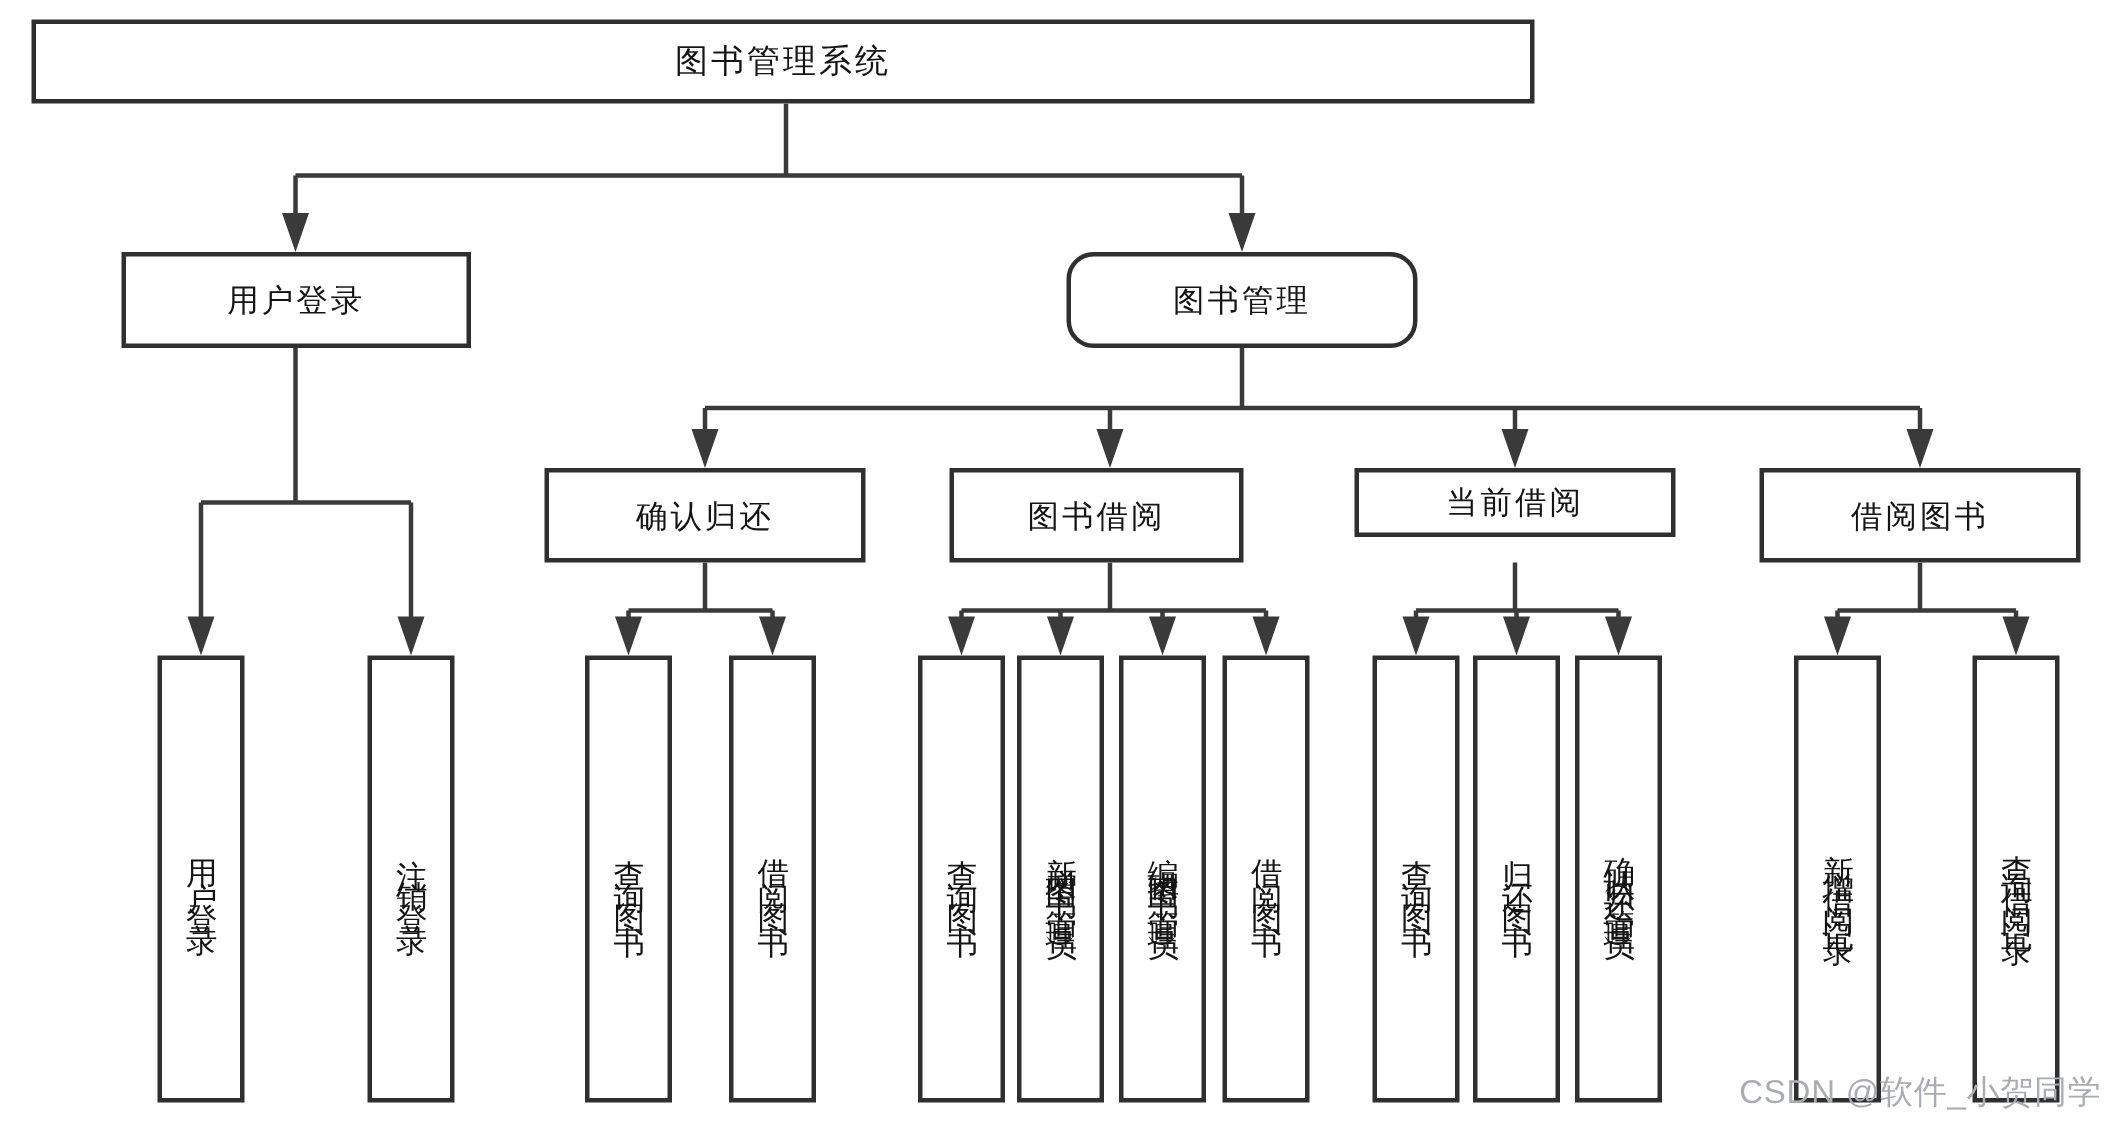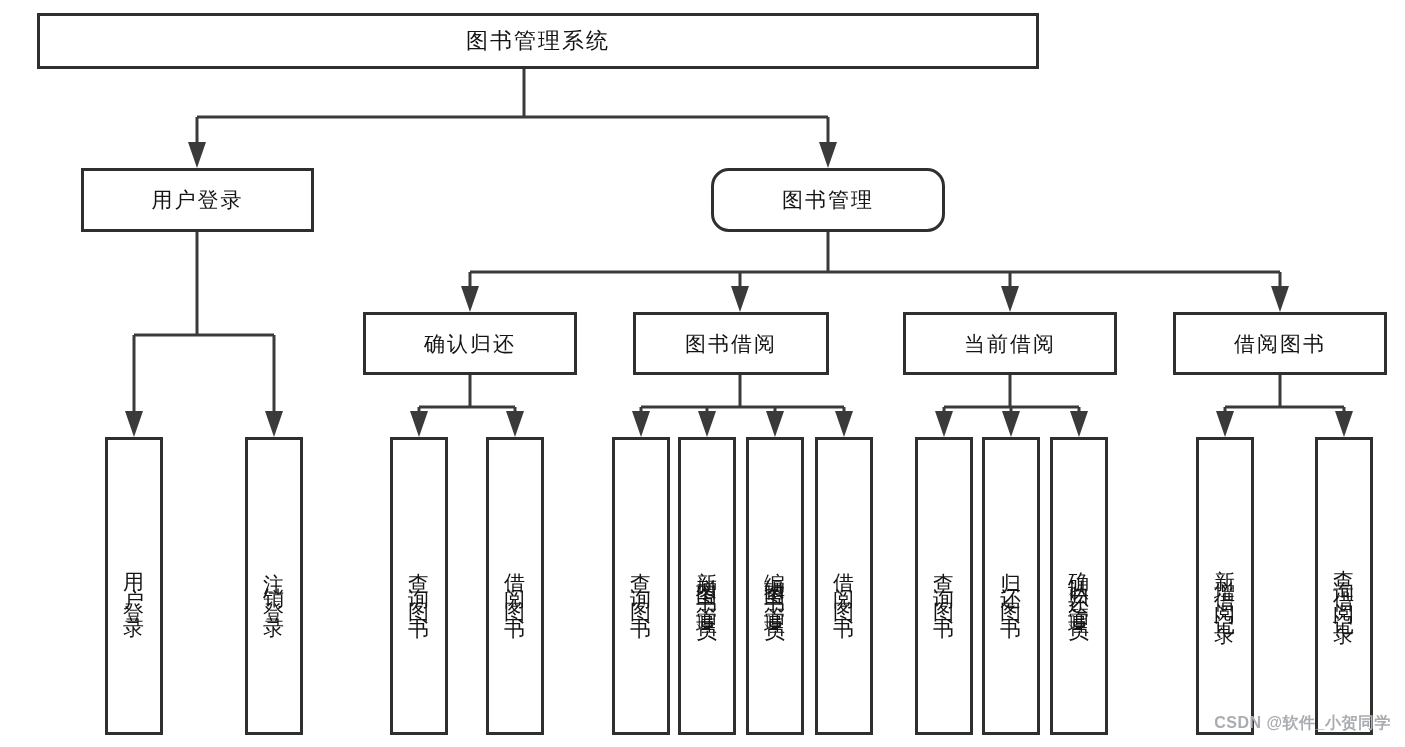--- a/index.html
+++ b/index.html
@@ -41,41 +41,39 @@
     color: #141414;
   }
   .node.hbox {
     font-size: 21px;
     letter-spacing: 2px;
     white-space: nowrap;
   }
   .node.title-box {
     font-size: 22px;
     letter-spacing: 2px;
-    margin-left: 16px;
   }
   .node.leaf {
     writing-mode: vertical-rl;
     text-orientation: mixed;
     font-size: 21px;
     line-height: 1;
   }
   .leaf-s { letter-spacing: 15px; }
   .leaf-m { letter-spacing: 11px; }
   .leaf-l { letter-spacing: 7px; }
   .watermark {
     position: absolute;
     top: 713px;
-    right: 14px;
-    font-size: 16px;
+    right: 4px;
+    font-size: 22px;
     color: #a9acb0;
     letter-spacing: 0.5px;
     white-space: nowrap;
     z-index: 5;
-    font-weight: bold;
   }
 </style>
 </head>
 <body>
 
 <div class="stage">
 
   <svg class="connectors" viewBox="0 0 1405 747" xmlns="http://www.w3.org/2000/svg">
 
     <path d="M524,69 V117"></path>
@@ -138,21 +136,21 @@
     <polygon points="1335,411 1353,411 1344,437"></polygon>
   </svg>
 
   <div class="node title-box" style="left:21px; top:13px; width:1002px; height:56px;">图书管理系统</div>
 
   <div class="node hbox" style="left:81px; top:168px; width:233px; height:64px;">用户登录</div>
   <div class="node hbox" style="left:711px; top:168px; width:234px; height:64px;border-radius:18px;">图书管理</div>
 
   <div class="node hbox" style="left:363px; top:312px; width:214px; height:63px;">确认归还</div>
   <div class="node hbox" style="left:633px; top:312px; width:196px; height:63px;">图书借阅</div>
-  <div class="node hbox" style="left:903px; top:312px; width:214px; height:63px;">当前借阅</div>
+  <div class="node hbox" style="left:903px; top:312px; width:214px; height:46px;">当前借阅</div>
   <div class="node hbox" style="left:1173px; top:312px; width:214px; height:63px;">借阅图书</div>
 
   <div class="node leaf leaf-s" style="left:105px; top:437px; width:58px; height:298px;">用户登录</div>
   <div class="node leaf leaf-s" style="left:245px; top:437px; width:58px; height:298px;">注销登录</div>
 
   <div class="node leaf leaf-s" style="left:390px; top:437px; width:58px; height:298px;">查询图书</div>
   <div class="node leaf leaf-s" style="left:486px; top:437px; width:58px; height:298px;">借阅图书</div>
 
   <div class="node leaf leaf-s" style="left:612px; top:437px; width:58px; height:298px;">查询图书</div>
   <div class="node leaf leaf-l" style="left:678px; top:437px; width:58px; height:298px;">新增图书（管理员）</div>

